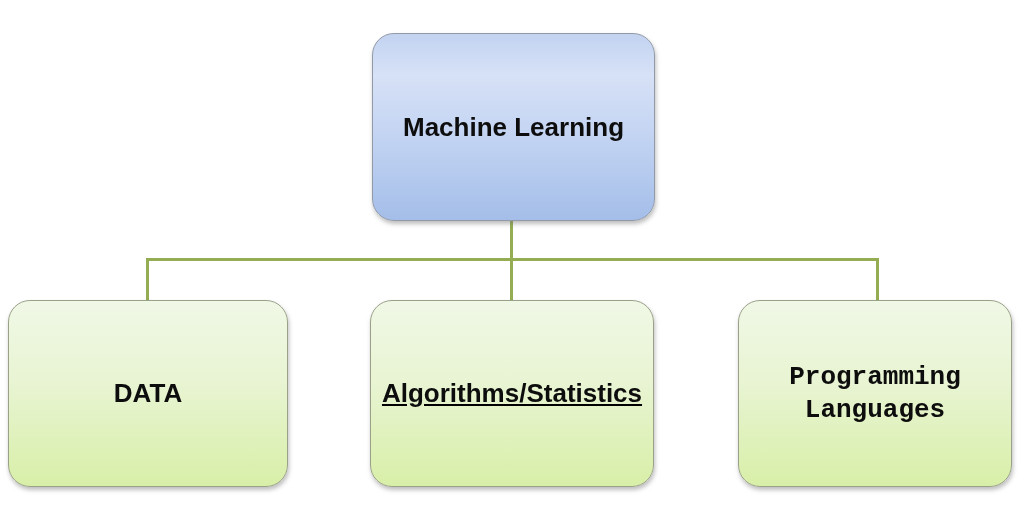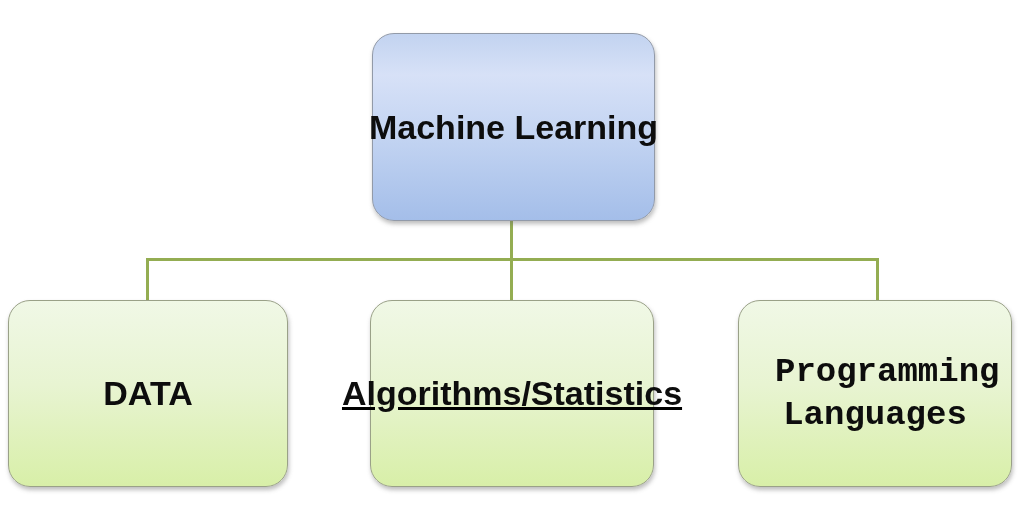--- a/index.html
+++ b/index.html
@@ -43,21 +43,21 @@
     border: 1px solid var(--child-border, #9aa188);
     background: linear-gradient(180deg,
       var(--child-fill-top, #f0f8e6) 0%,
       #e8f4d2 45%,
       var(--child-fill-bottom, #d8efa8) 100%);
   }
   .node-child.pos-left   { left: 8px;   width: 280px; }
   .node-child.pos-center { left: 370px; width: 284px; text-decoration: underline; }
   .node-child.pos-right  { left: 738px; width: 274px; font-family: Liberation Mono, monospace; }
   .node-label {
-    font-size: 34px;
+    font-size: 26px;
     font-weight: bold;
     color: var(--text, #0d0d0d);
     line-height: 1.25;
   }
   .nowrap { white-space: nowrap; }
   .wrap-narrow { max-width: 200px; }
   .connector {
     position: absolute;
     background: var(--connector, #94ad52);
   }

